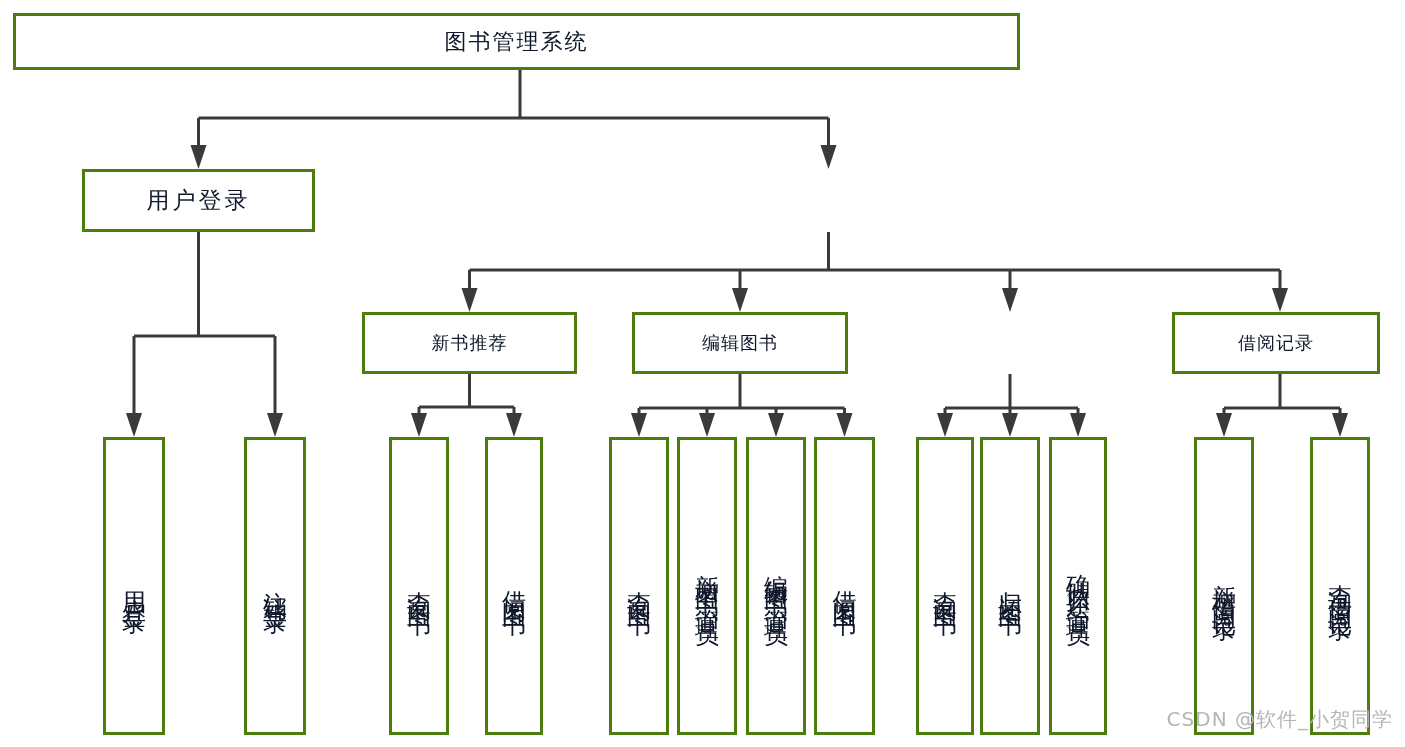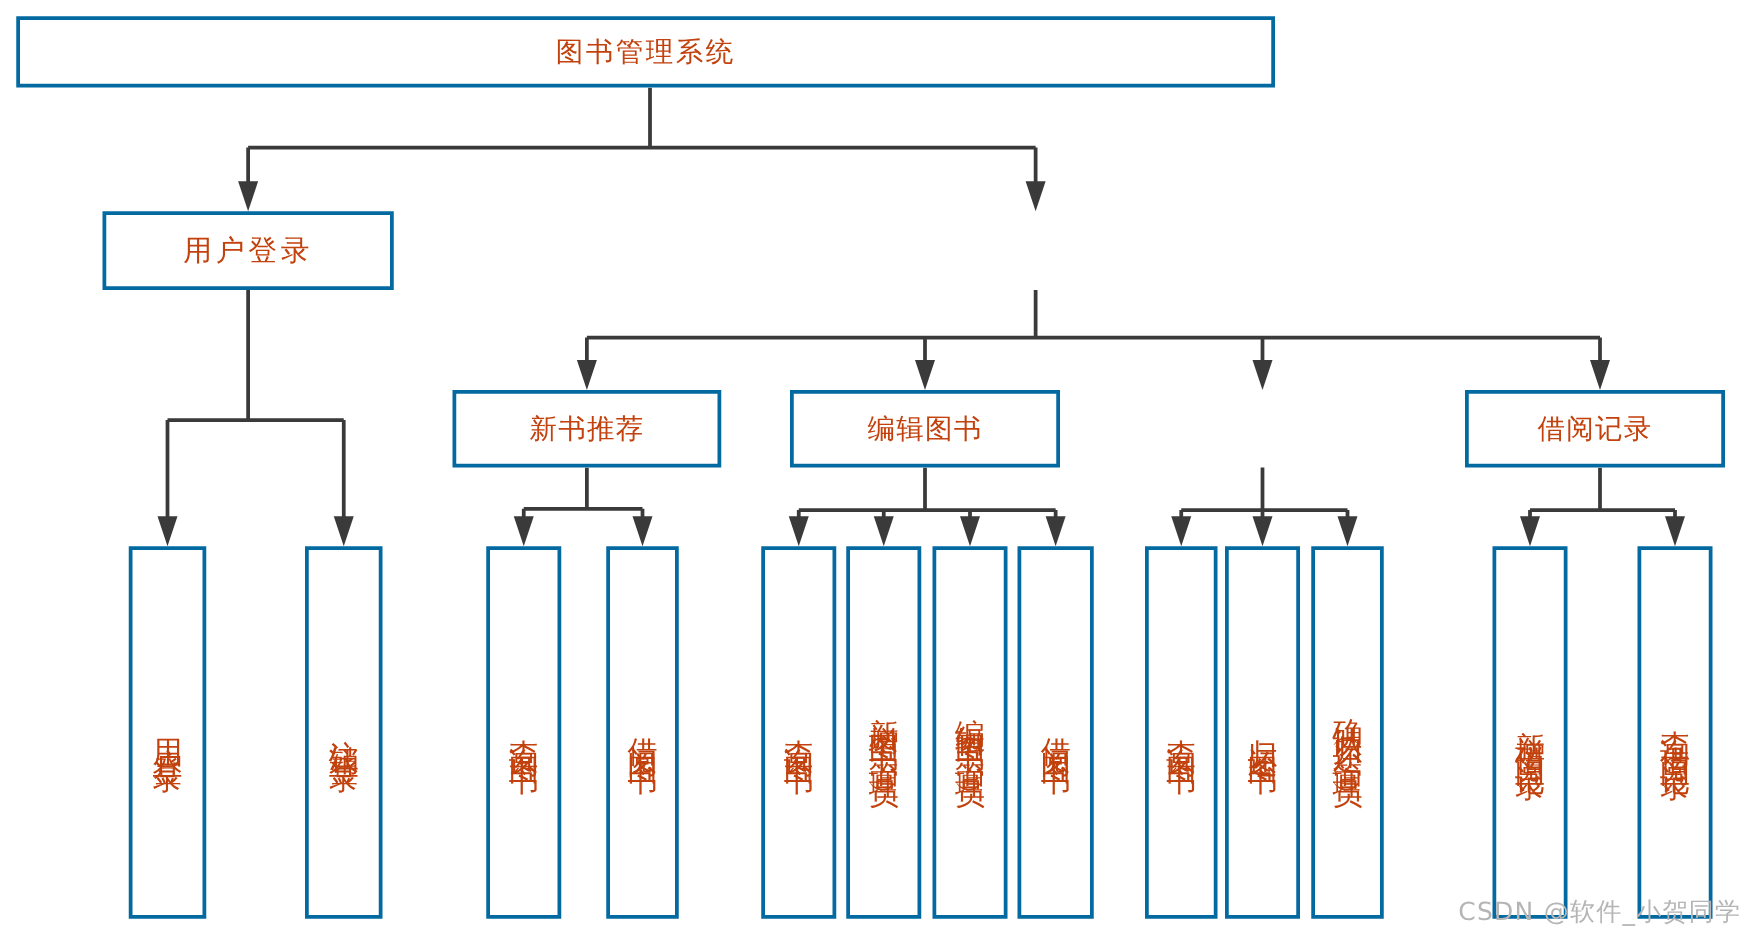--- a/index.html
+++ b/index.html
@@ -28,50 +28,50 @@
     stroke-width: 3;
   }
   svg.connectors polygon {
     fill: #3a3a3a;
     stroke: none;
   }
   .box {
     position: absolute;
     box-sizing: border-box;
     background: #ffffff;
-    border: 3px solid #0369a1;
-    color: #c2410c;
+    border: 3px solid #4d7c0f;
+    color: #0f172a;
     display: flex;
     align-items: center;
     justify-content: center;
     text-align: right;
   }
   .box.root-box {
     font-size: 22px;
     letter-spacing: 2px;
   }
   .box.l2-box {
     font-size: 23px;
     letter-spacing: 3px;
   }
   .box.l3-box {
-    font-size: 22px;
+    font-size: 18px;
     letter-spacing: 1px;
   }
   .box.vbox {
     writing-mode: vertical-rl;
     text-orientation: mixed;
     font-size: 24px;
     letter-spacing: 7px;
     line-height: 1;
   }
   .watermark {
     position: absolute;
     right: 12px;
-    bottom: 4px;
+    bottom: 14px;
     font-size: 20px;
     color: #b5b5b5;
     letter-spacing: 1px;
     white-space: nowrap;
   }
 </style>
 </head>
 <body>
 
 <div class="canvas">

